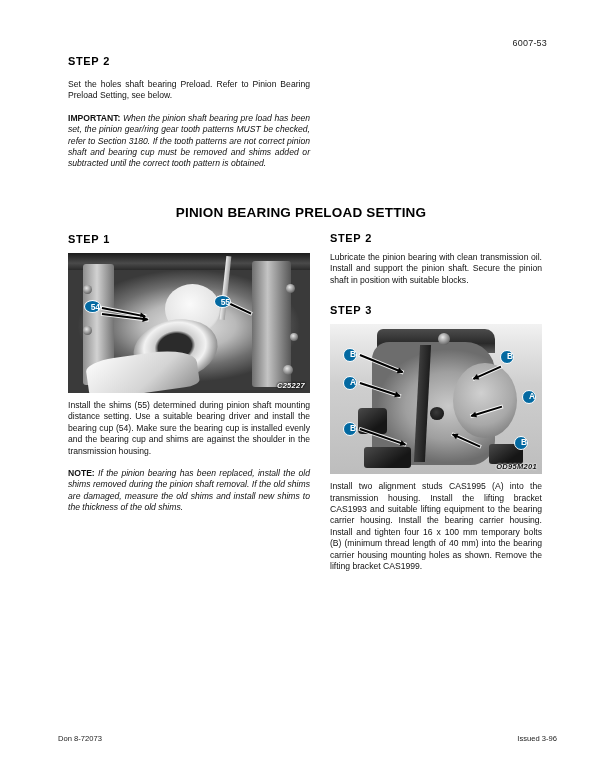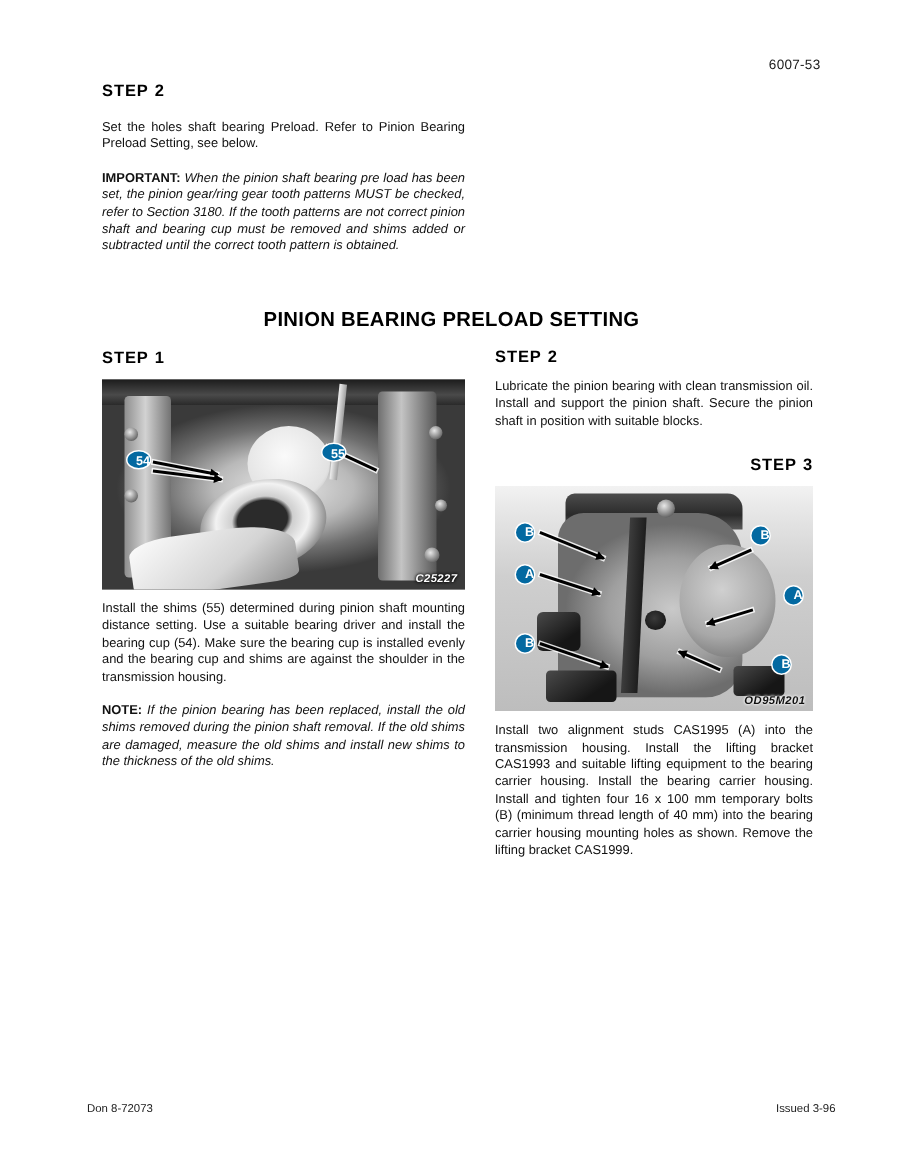--- a/index.html
+++ b/index.html
@@ -334,21 +334,21 @@
 
   <div class="col-right">
 
     <div class="step-head" style="margin-bottom:8px;">
       <span>STEP</span><span class="num">2</span>
     </div>
 
 
     <p class="body">Lubricate the pinion bearing with clean transmission oil. Install and support the pinion shaft. Secure the pinion shaft in position with suitable blocks.</p>
 
-    <div class="step-head" style="margin:18px 0 8px 0;text-align:right;">
+    <div class="step-head" style="margin:18px 0 8px 0;">
       <span>STEP</span><span class="num">3</span>
     </div>
 
     <div class="photo photo-3">
       <div class="p3-bg"></div>
       <div class="p3-top"></div>
       <div class="p3-body"></div>
       <div class="p3-disc"></div>
       <div class="p3-rib"></div>
       <div class="p3-hole"></div>

